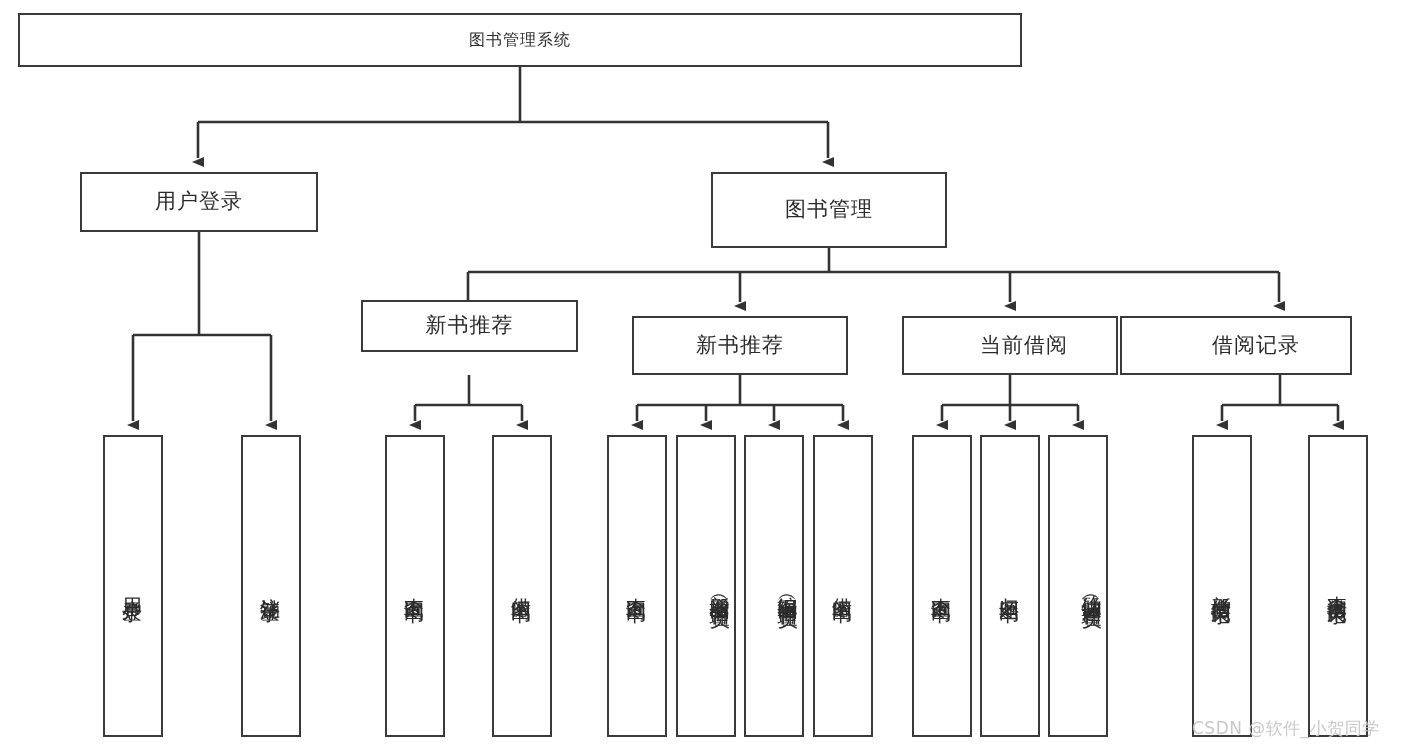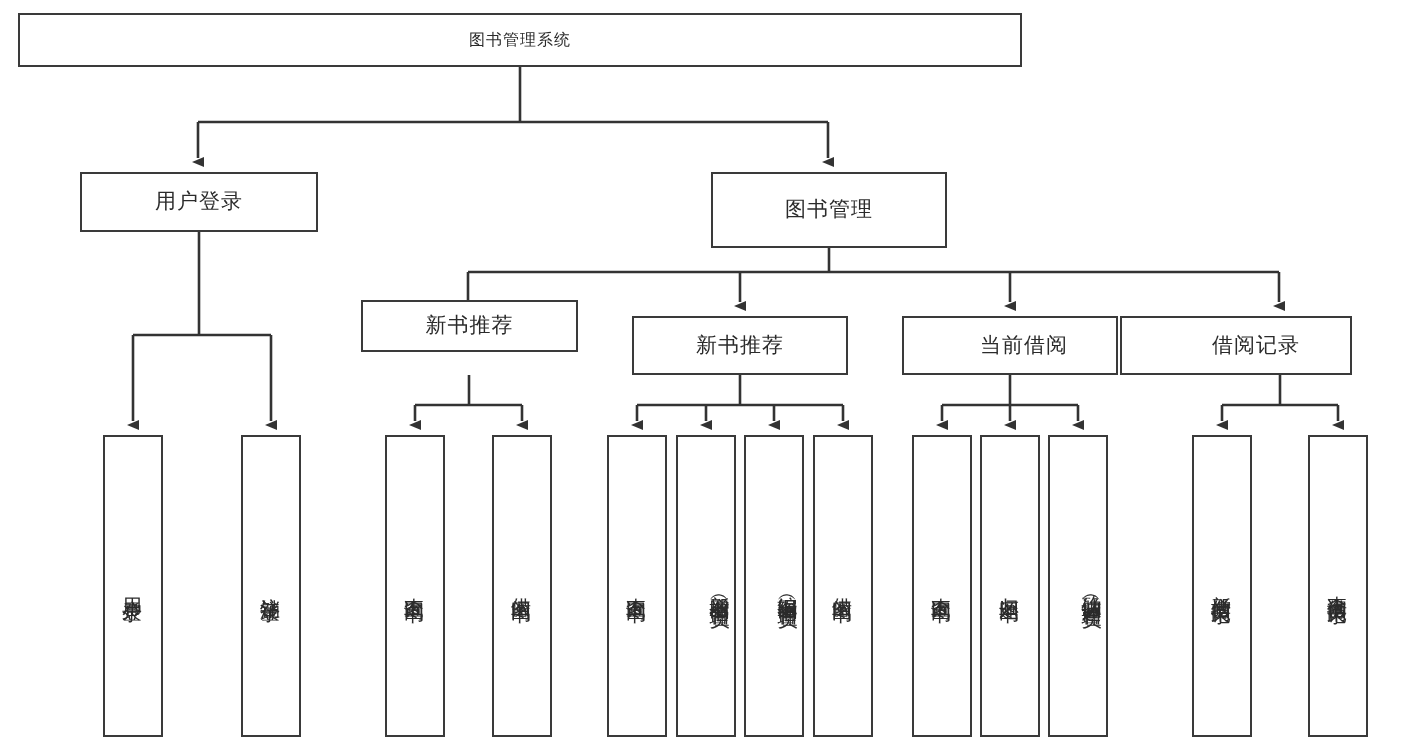--- a/index.html
+++ b/index.html
@@ -198,14 +198,15 @@
   </div>
 
   <div class="node node-v" data-align="mid" style="left:1192px; top:435px; width:60px; height:302px;">
     <span>新增借阅记录</span>
   </div>
 
   <div class="node node-v" data-align="mid" style="left:1308px; top:435px; width:60px; height:302px;">
     <span>查询借阅记录</span>
   </div>
 
+  <div class="watermark" style="left:1192px; top:717px;">CSDN @软件_小贺同学</div>
 
 </div>
 
 </body></html>

